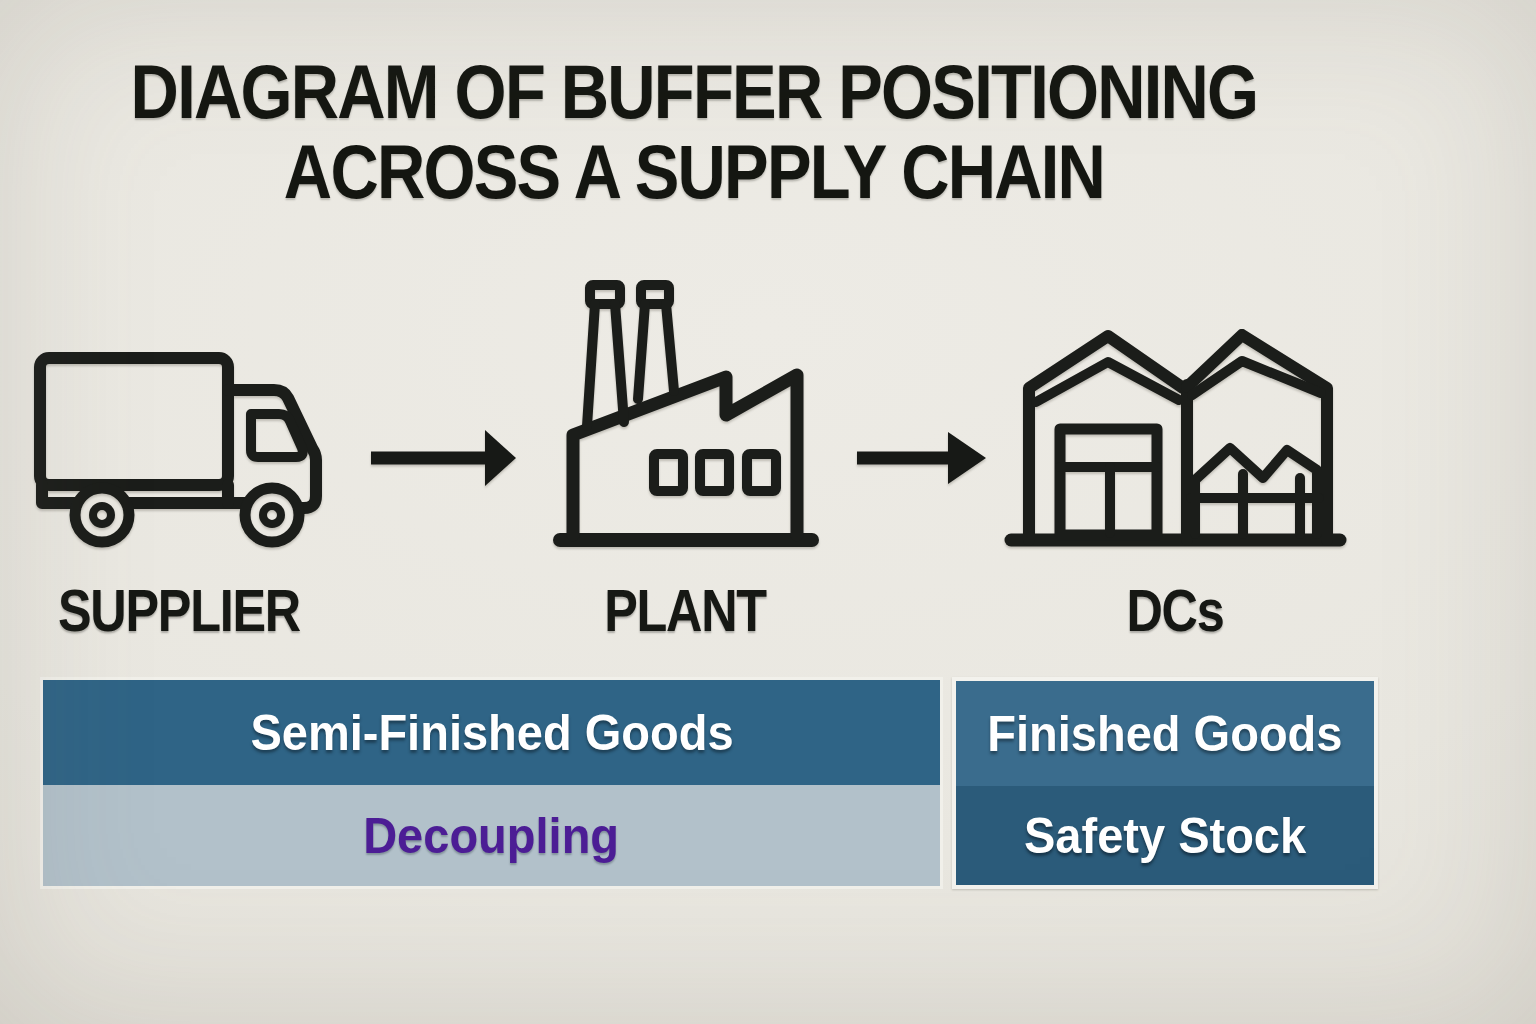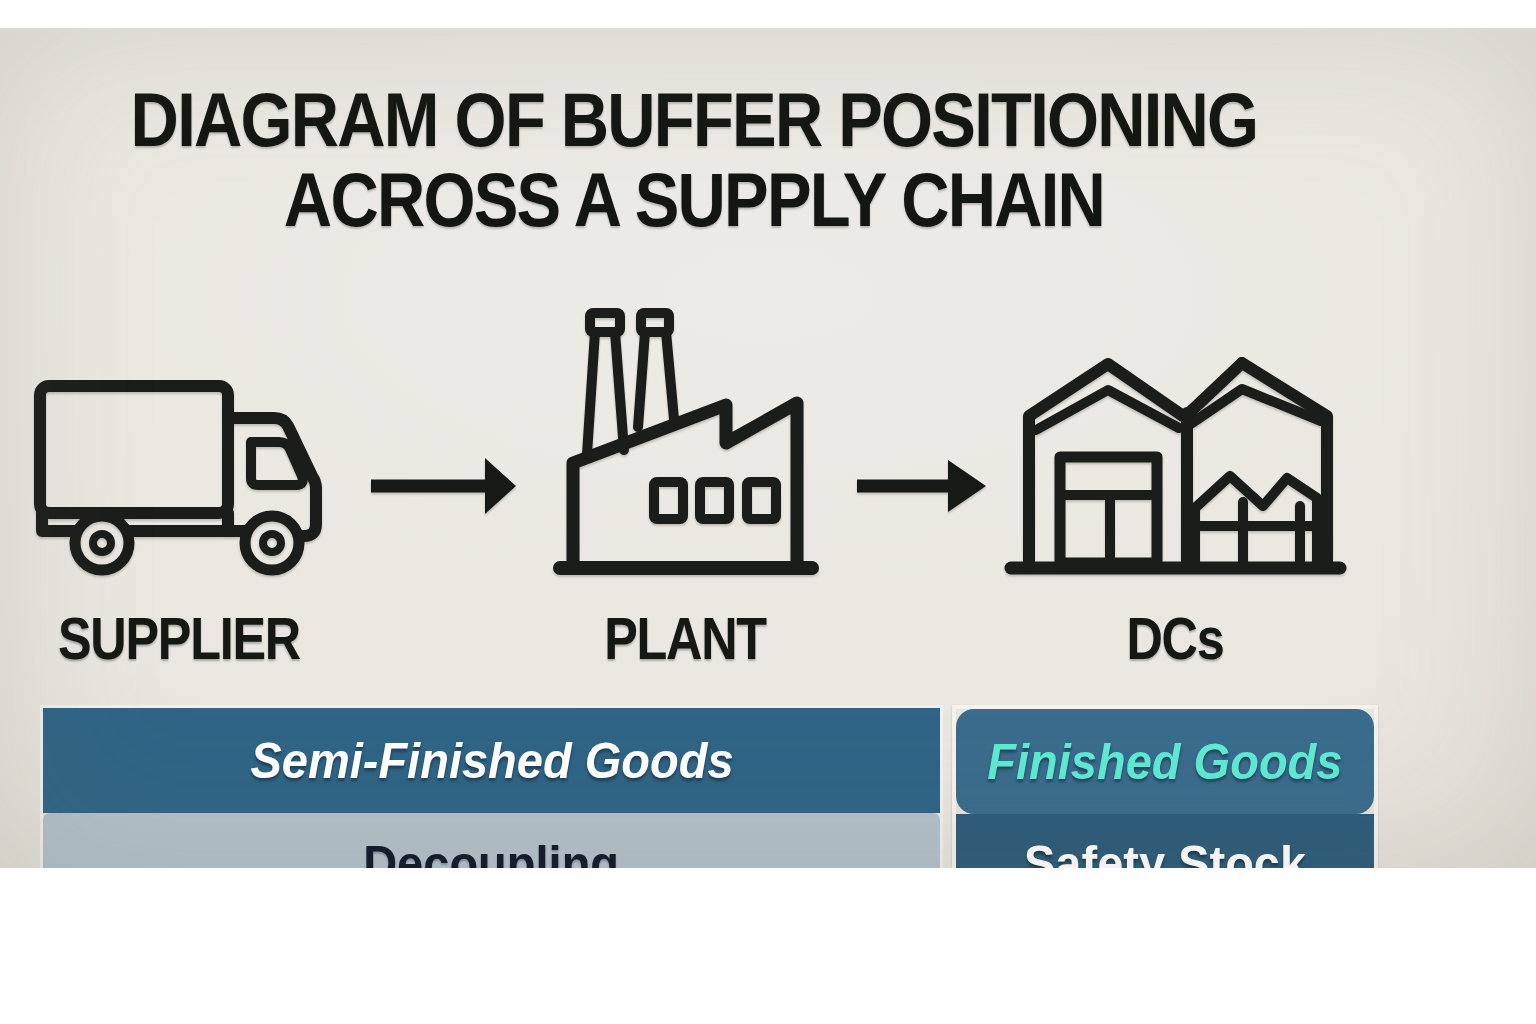--- a/index.html
+++ b/index.html
@@ -1,22 +1,21 @@
 <!DOCTYPE html>
 <html><head>
 <meta charset="utf-8">
 <style>
   html,body{margin:0;padding:0;}
   .stage{
     position:relative;
-    width:1536px;height:840px;
+    width:1536px;height:1024px;
     overflow:hidden;
     font-family:"Liberation Sans", sans-serif;
     background:radial-gradient(120% 95% at 50% 32%, #edebe5 0%, #e9e7e0 55%, #e1ded6 100%);
-    margin-top:28px;
   }
   .stage::after{
     content:"";position:absolute;inset:0;pointer-events:none;
     box-shadow:inset 0 0 160px rgba(110,104,92,0.18);
   }
   .title{
     position:absolute;left:0;top:52px;width:1388px;margin:0;
     text-align:center;
     font-size:76px;font-weight:700;color:#141611;
     letter-spacing:-2px;line-height:80px;
@@ -42,25 +41,25 @@
     display:flex;flex-direction:column;
     box-sizing:border-box;
   }
   .block-left{left:40px;width:903px;border:3px solid #f1f0ea;}
   .block-right{left:952px;width:426px;border:4px solid #f3f2ed;box-shadow:0 1px 2px rgba(80,75,65,0.25);}
   .bar{
     display:flex;align-items:center;justify-content:center;
     font-size:50px;font-weight:700;letter-spacing:0;
   }
   .bar .bar-text{display:inline-block;transform:scaleX(0.94);transform-origin:50% 50%;}
-  .bar-top{height:105px;font-style:italic;}
+  .bar-top{height:105px;}
   .bar-bottom{flex:1;}
   .bar-semi{background:#2f6486;color:#ffffff;text-shadow:0 3px 3px rgba(8,22,32,0.45);}
-  .bar-decoupling{background:#b2c1ca;color:#0f172a;text-shadow:0 2px 2px rgba(20,35,45,0.3);border-radius:7px;}
-  .bar-finished{background:#3a6c8d;color:#5eead4;text-shadow:0 3px 3px rgba(8,22,32,0.45);border-radius:18px;}
+  .bar-decoupling{background:#b2c1ca;color:#4c1d95;text-shadow:0 2px 2px rgba(20,35,45,0.3);}
+  .bar-finished{background:#3a6c8d;color:#ffffff;text-shadow:0 3px 3px rgba(8,22,32,0.45);}
   .bar-safety{background:#2b5b7a;color:#ffffff;text-shadow:0 3px 3px rgba(6,18,28,0.5);align-items:center;}
   .ink{stroke:#1b1d1a;fill:none;stroke-linejoin:round;stroke-linecap:round;}
 </style>
 </head>
 <body>
 
 <div class="stage">
 
   <h1 class="title">
     <span>DIAGRAM OF BUFFER POSITIONING</span>

